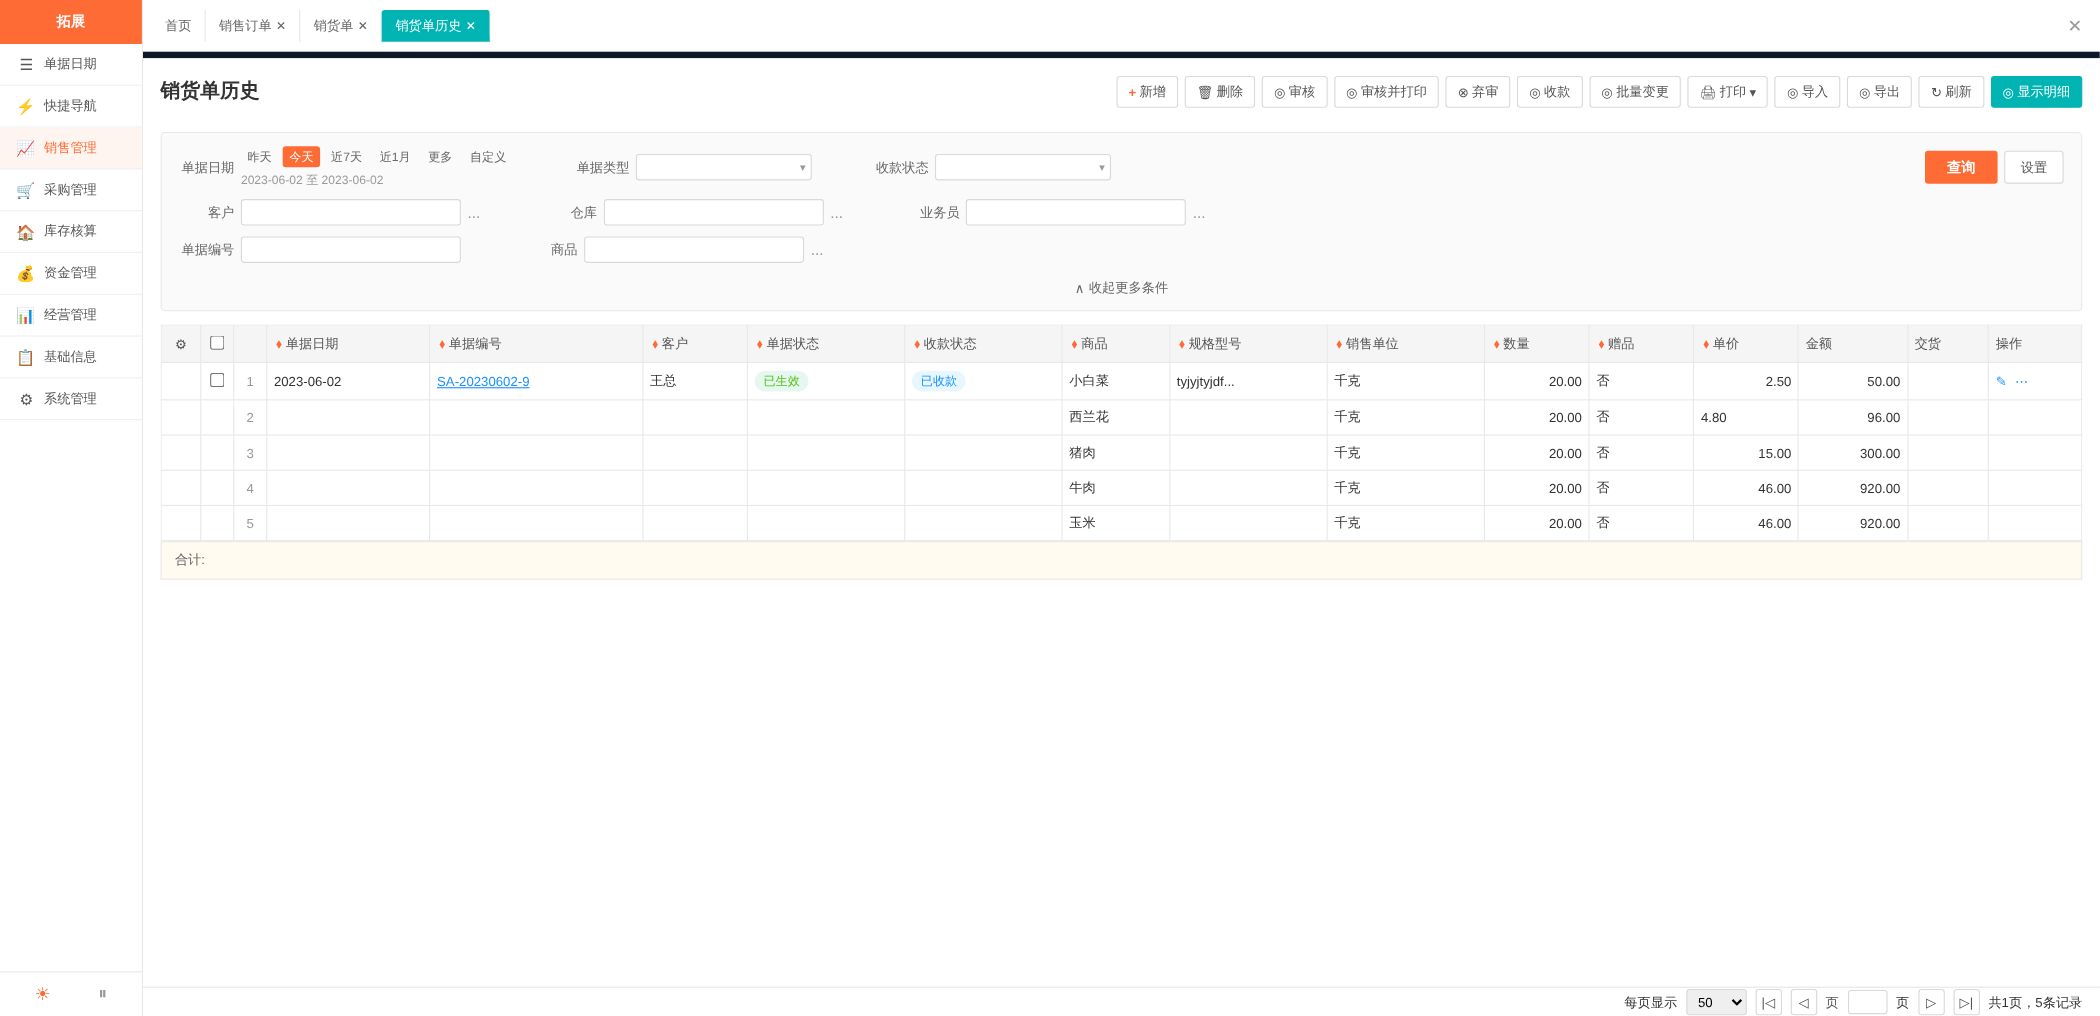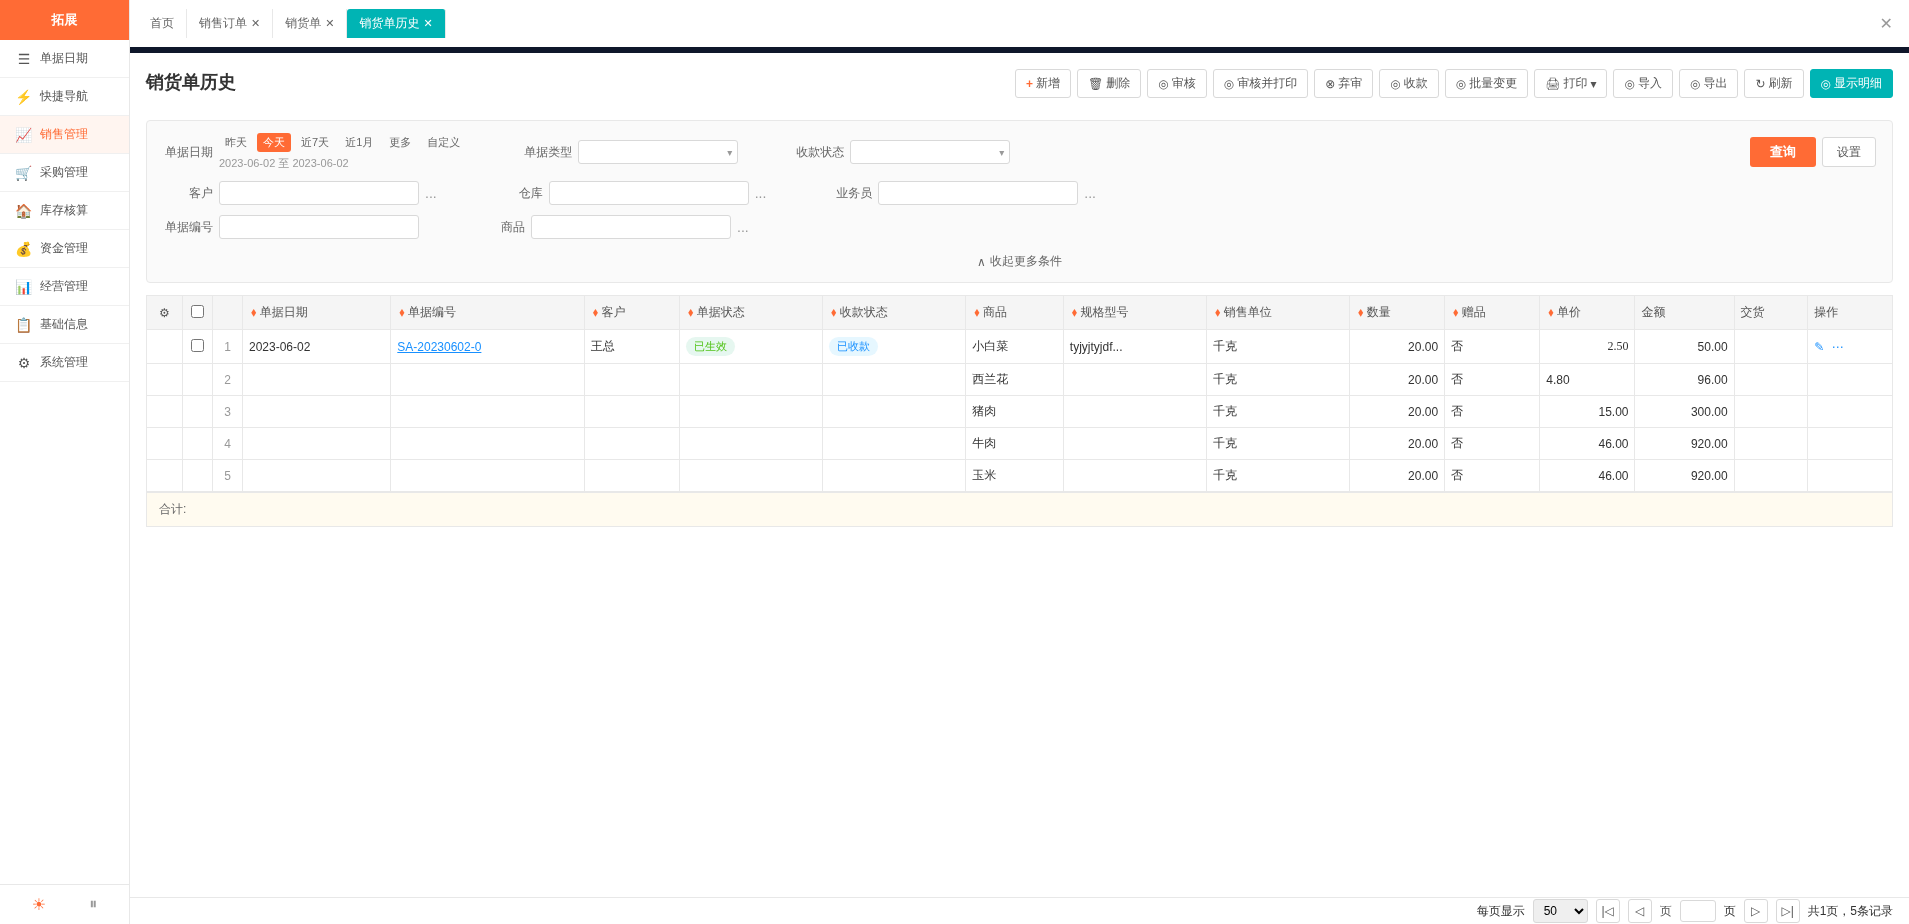--- a/index.html
+++ b/index.html
@@ -358,30 +358,30 @@
           </tr>
         </thead>
         <tbody id="table-body">
         <tr>
       <td></td>
       <td class="checkbox-col">
         <input type="checkbox" style="">
       </td>
       <td class="row-num">1</td>
       <td>2023-06-02</td>
-      <td><span class="link-text">SA-20230602-0</span></td>
+      <td><span class="link-text">SA-20230602-9</span></td>
       <td>王总</td>
       <td><span class="badge badge-green">已生效</span></td>
       <td><span class="badge badge-blue">已收款</span></td>
       <td>小白菜</td>
       <td>tyjyjtyjdf...</td>
       <td>千克</td>
       <td style="text-align:right;">20.00</td>
       <td>否</td>
-      <td style="text-align:right;font-family:Liberation Serif, serif;">2.50</td>
+      <td style="text-align:right;">2.50</td>
       <td style="text-align:right;">50.00</td>
       <td></td>
       <td>
         <span class="op-btn">✎</span>
         <span class="op-btn" style="margin-left:4px;">⋯</span>
       </td>
     </tr>
             <tr>
       <td></td>
       <td class="checkbox-col">

